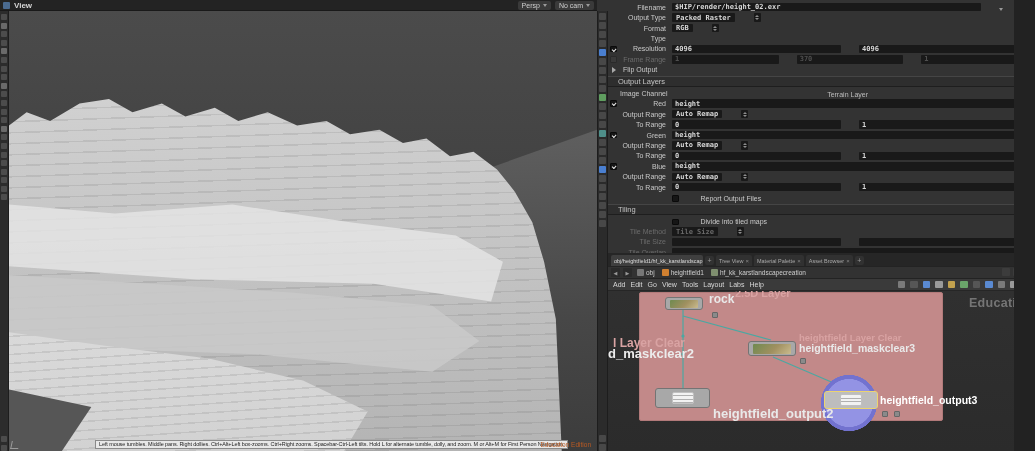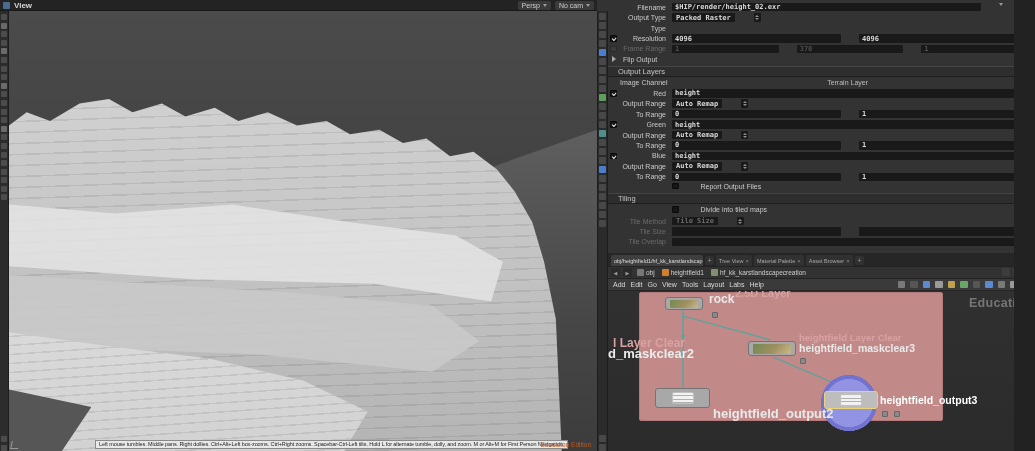--- a/index.html
+++ b/index.html
@@ -58,21 +58,21 @@
   .msic{width:7px;height:7px;background:#484848;border-radius:1px;flex:0 0 auto;}
   .msic.blue{background:#4a7fd0;} .msic.green{background:#5f9d5f;} .msic.teal{background:#4f8f8a;}
 
   
   .param-panel{position:absolute;left:608px;top:0;width:427px;height:253px;background:#333;overflow:hidden;}
   .params-col{position:absolute;inset:0;padding-top:2px;display:flex;flex-direction:column;}
   .prow{height:10.45px;display:flex;align-items:center;padding:0 7px 0 2px;flex:0 0 auto;}
   .tickzone{width:10px;display:flex;align-items:center;}
   .plabel{width:46px;text-align:right;font-size:7px;color:#c9c9c9;margin-right:6px;white-space:nowrap;overflow:visible;}
   .plabel.dimtext{color:#6b6b6b;}
-  .ctrl{flex:1;display:flex;align-items:flex-start;gap:18px;height:8.5px;min-width:0;}
+  .ctrl{flex:1;display:flex;align-items:flex-end;gap:18px;height:8.5px;min-width:0;}
   .pfield{flex:1;height:8.5px;background:#191919;border-radius:1px;display:flex;align-items:center;
           padding:0 3px;font-family:"DejaVu Sans Mono",monospace;font-size:7px;font-weight:bold;
           color:#d8d8d8;overflow:hidden;white-space:nowrap;min-width:0;}
   .pfield.dim{color:#4f4f4f;}
   .flexspace{flex:1;}
   .chip{height:8.5px;background:#191919;border-radius:1px;display:flex;align-items:center;padding:0 4px;
         font-family:"DejaVu Sans Mono",monospace;font-size:7px;font-weight:bold;color:#d8d8d8;white-space:nowrap;}
   .chip.dim{color:#6a6a6a;}
   .spinner{width:7px;height:8.5px;background:#191919;border-radius:1px;display:flex;flex-direction:column;
            align-items:center;justify-content:center;gap:1px;margin-left:1px;}
@@ -271,20 +271,33 @@
           <div class="chip">
               <span>Packed Raster</span>
             </div>
           <div class="spinner">
               <span class="tri-up"></span>
               <span class="tri-dn"></span>
             </div>
         </div>
       </div>
 
+      <div class="prow">
+        <span class="tickzone"></span>
+        <span class="plabel">Format</span>
+        <div class="ctrl">
+          <div class="chip">
+              <span>RGB</span>
+            </div>
+          <div class="spinner">
+              <span class="tri-up"></span>
+              <span class="tri-dn"></span>
+            </div>
+        </div>
+      </div>
 
       <div class="prow">
         <span class="tickzone"></span>
         <span class="plabel">Type</span>
       </div>
 
       <div class="prow">
         <span class="tickzone">
             <span class="cb on"></span>
           </span>

